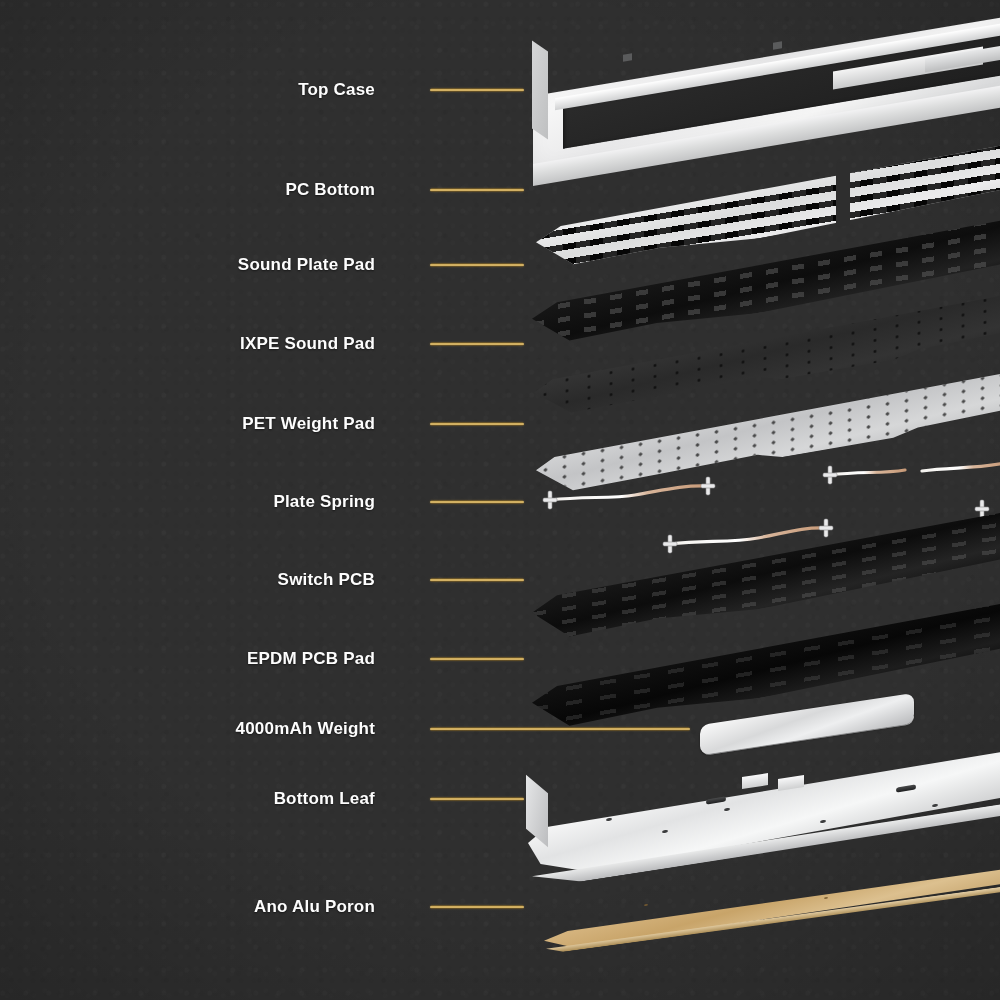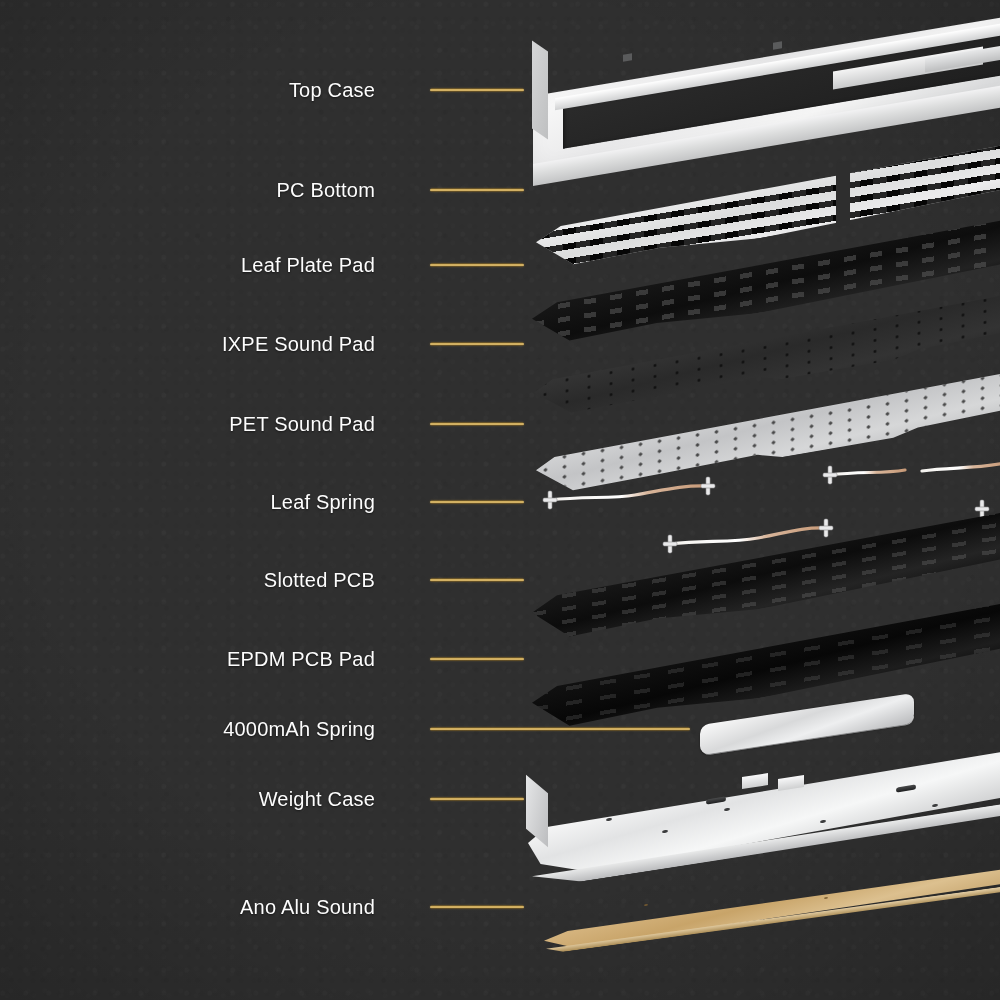--- a/index.html
+++ b/index.html
@@ -28,22 +28,22 @@
     position:absolute;inset:0;z-index:1;pointer-events:none;
     background:radial-gradient(ellipse 85% 80% at 50% 45%, rgba(0,0,0,0) 55%, rgba(0,0,0,.22) 100%);
   }
 
   
   .row{position:absolute;left:0;width:1000px;height:0;z-index:30;}
   .label{
     position:absolute;right:625px;            
     transform:translateY(-50%);
     color:#fdfdfd;
-    font-size:20px;
-    font-weight:400;
+    font-size:17px;
+    font-weight:700;
     letter-spacing:.2px;
     white-space:nowrap;
     text-shadow:0 1px 2px rgba(0,0,0,.55);
   }
   .leader{
     position:absolute;left:430px;width:94px;height:3px;
     transform:translateY(-50%);
     border-radius:2px;
     background:linear-gradient(to bottom,#8f6c22 0%,#c8a24c 28%,#f0dba0 52%,#c39b46 74%,#7e5e1d 100%);
     box-shadow:0 0 2px rgba(200,160,70,.45);
@@ -404,48 +404,48 @@
 <div id="labels">
   <div class="row" style="top:90px;">
       <span class="label">Top Case</span>
       <span class="leader"></span>
     </div>
   <div class="row" style="top:190px;">
       <span class="label">PC Bottom</span>
       <span class="leader"></span>
     </div>
   <div class="row" style="top:265px;">
-      <span class="label">Leaf Plate Pad</span>
+      <span class="label">Sound Plate Pad</span>
       <span class="leader"></span>
     </div>
   <div class="row" style="top:344px;">
       <span class="label">IXPE Sound Pad</span>
       <span class="leader"></span>
     </div>
   <div class="row" style="top:424px;">
-      <span class="label">PET Sound Pad</span>
+      <span class="label">PET Weight Pad</span>
       <span class="leader"></span>
     </div>
   <div class="row" style="top:502px;">
-      <span class="label">Leaf Spring</span>
+      <span class="label">Plate Spring</span>
       <span class="leader"></span>
     </div>
   <div class="row" style="top:580px;">
-      <span class="label">Slotted PCB</span>
+      <span class="label">Switch PCB</span>
       <span class="leader"></span>
     </div>
   <div class="row" style="top:659px;">
       <span class="label">EPDM PCB Pad</span>
       <span class="leader"></span>
     </div>
   <div class="row" style="top:729px;">
-      <span class="label">4000mAh Spring</span>
+      <span class="label">4000mAh Weight</span>
       <span class="leader" style="width:260px;"></span>
     </div>
   <div class="row" style="top:799px;">
-      <span class="label">Weight Case</span>
+      <span class="label">Bottom Leaf</span>
       <span class="leader"></span>
     </div>
   <div class="row" style="top:907px;">
-      <span class="label">Ano Alu Sound</span>
+      <span class="label">Ano Alu Poron</span>
       <span class="leader"></span>
     </div>
 </div>
 
 </body></html>

